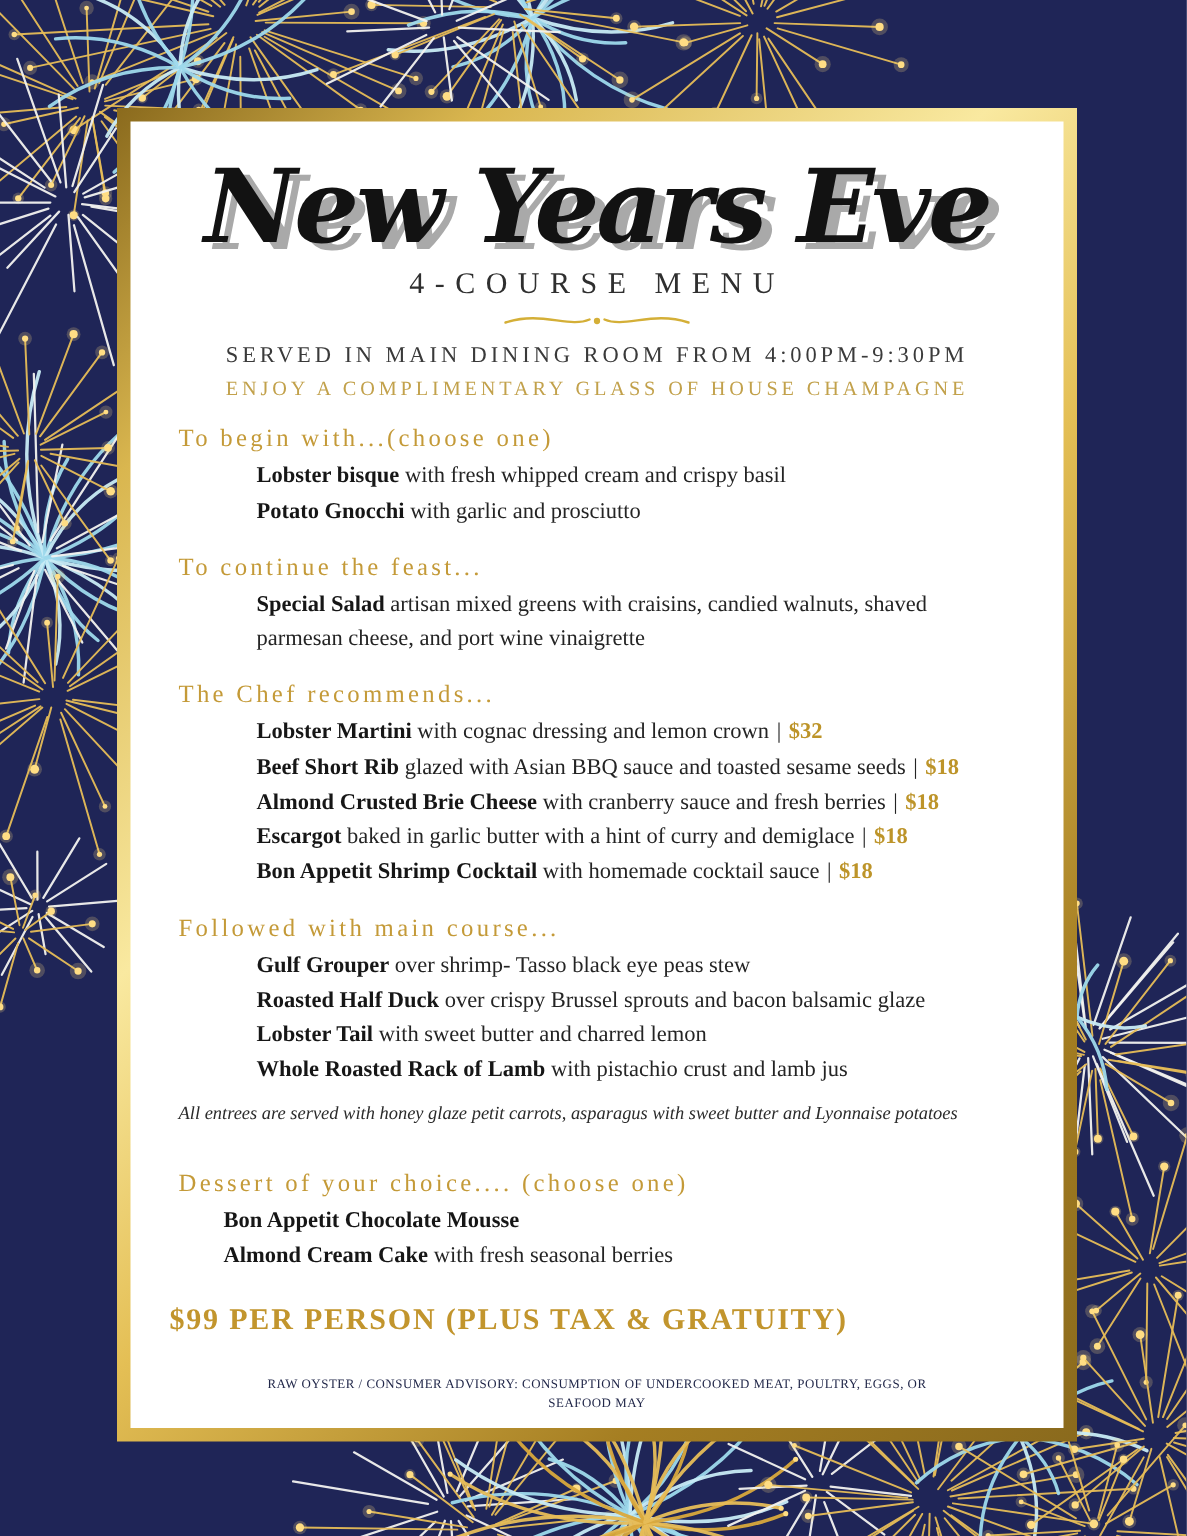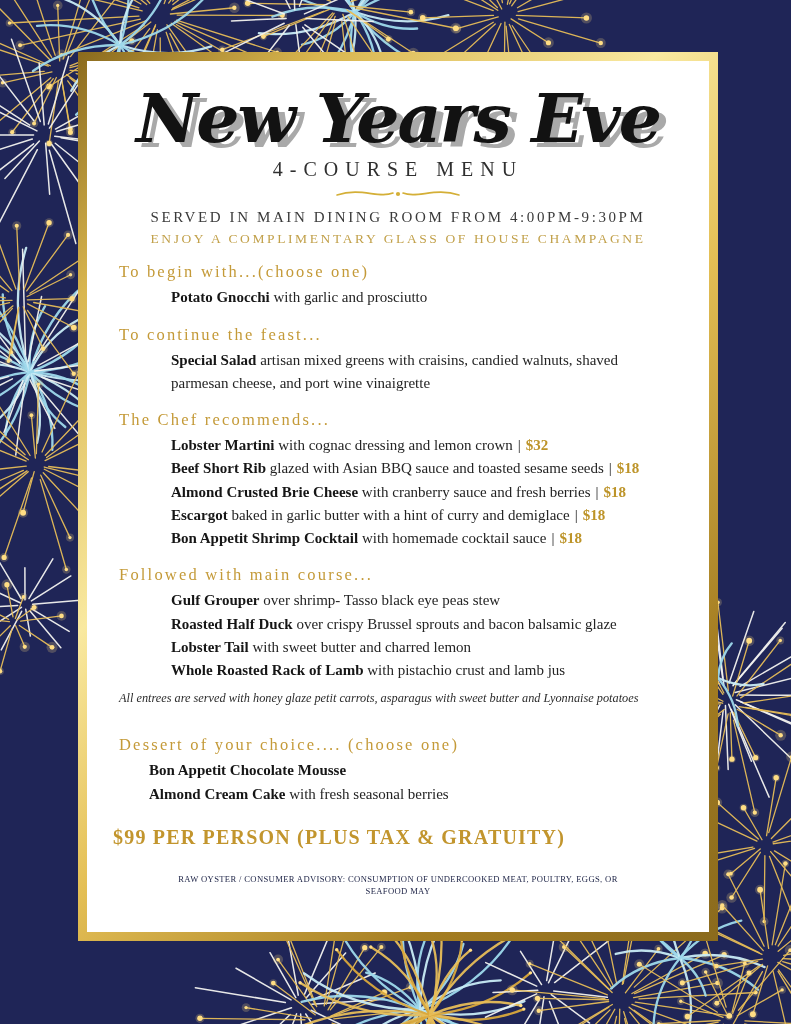--- a/index.html
+++ b/index.html
@@ -9,21 +9,21 @@
     --text-dark:#1d1d1f;
   }
   html,body{margin:0;padding:0;background:var(--navy);}
   .page{
     position:relative;width:791px;height:1024px;overflow:hidden;
     background:var(--navy);
     font-family:"Liberation Serif","DejaVu Serif",serif;
   }
   #fireworks{position:absolute;left:0;top:0;z-index:1;}
   .card{
-    position:absolute;left:78px;top:52px;width:640px;height:889px;
+    position:absolute;left:78px;top:72px;width:640px;height:889px;
     box-sizing:border-box;padding:9px;z-index:2;
     background:linear-gradient(135deg,#8a6a1d 0%,#d9b64f 16%,#f9e9a0 38%,#e4bf55 55%,#a57e22 80%,#8a6a1d 100%);
   }
   .card-inner{
     background:#ffffff;width:100%;height:100%;box-sizing:border-box;
     padding:8px 26px 10px;overflow:hidden;
   }
   .head{text-align:center;}
   .title{
     margin:14px 0 0;font-family:"DejaVu Serif","Liberation Serif",serif;
@@ -1210,20 +1210,21 @@
           <circle cx="75" cy="9" r="2.1" fill="#d4af37"></circle>
         </svg>
         <div class="served">SERVED IN MAIN DINING ROOM FROM 4:00PM-9:30PM</div>
         <div class="champagne">ENJOY A COMPLIMENTARY GLASS OF HOUSE CHAMPAGNE</div>
       </div>
 
       <div class="sections">
   <section class="menu-section">
     <h2 class="section-heading">To begin with...(choose one)</h2>
     <div class="section-items">
+  <p class="menu-item"><span class="item-name">Lobster bisque</span><span class="item-desc"> with fresh whipped cream and crispy basil</span></p>
 
   <p class="menu-item"><span class="item-name">Potato Gnocchi</span><span class="item-desc"> with garlic and prosciutto</span></p>
 </div>
 
   </section>
 
   <section class="menu-section">
     <h2 class="section-heading">To continue the feast...</h2>
     <div class="section-items">
   <p class="menu-item"><span class="item-name">Special Salad</span><span class="item-desc"> artisan mixed greens with craisins, candied walnuts, shaved parmesan cheese, and port wine vinaigrette</span></p>

